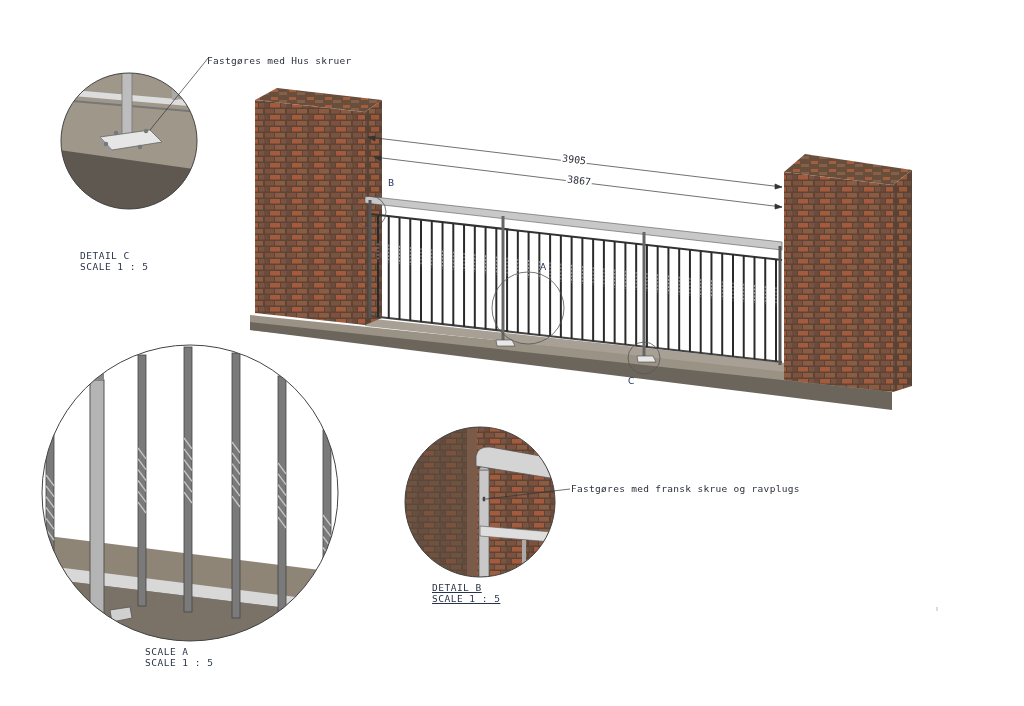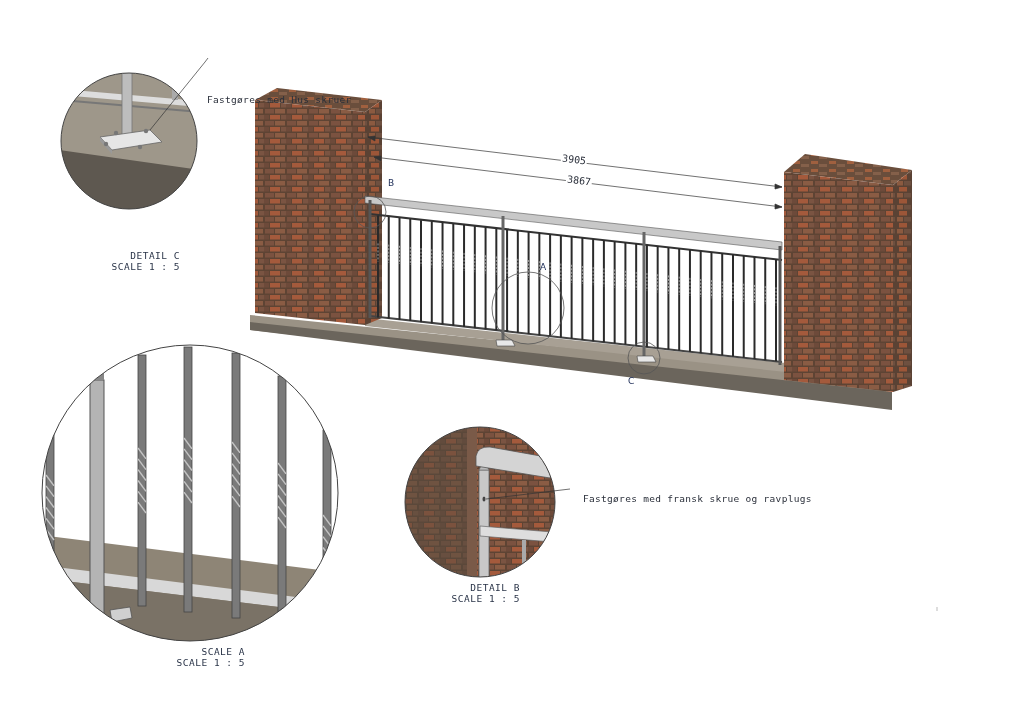--- a/index.html
+++ b/index.html
@@ -1,19 +1,19 @@
 <!DOCTYPE html>
 <html><head>
   <meta charset="utf-8">
   <style>
     html, body { margin:0; padding:0; background:#ffffff; }
     body { width:1024px; height:706px; position:relative; overflow:hidden; font-family:"DejaVu Sans Mono","Liberation Mono",monospace; }
     .abs { position:absolute; }
     .label { font-size:9.5px; color:#2a2f3a; letter-spacing:0.3px; white-space:nowrap; }
-    .detail-caption { text-align:right; font-size:9.5px; line-height:11px; color:#2a3448; letter-spacing:0.5px; }
+    .detail-caption { text-align:left; font-size:9.5px; line-height:11px; color:#2a3448; letter-spacing:0.5px; }
     .dim { font-size:10px; color:#2a2f3a; background:#fff; padding:0 1px; }
     .marker { font-size:9px; color:#1a2a55; font-family:"DejaVu Sans","Liberation Sans",sans-serif; }
     svg { position:absolute; left:0; top:0; }
   </style>
 </head>
 <body>
 
 <svg width="1024" height="706" viewBox="0 0 1024 706">
   <defs>
     <pattern id="brick" width="22" height="12" patternUnits="userSpaceOnUse">
@@ -270,37 +270,37 @@
 
     <polygon points="480,526 552,532 552,542 480,536" fill="#dedede" stroke="#666" stroke-width="0.7"></polygon>
     <rect x="522" y="540" width="4" height="40" fill="#aaa"></rect>
   </g>
   <circle cx="480" cy="502" r="75" fill="none" stroke="#444" stroke-width="1"></circle>
   <line x1="486" y1="499" x2="570" y2="489" stroke="#333" stroke-width="0.7"></line>
 
   <line x1="937" y1="607" x2="937" y2="611" stroke="#bbb" stroke-width="1"></line>
 </svg>
 
-<div class="abs label" style="left:207px; top:55px;margin-top:39px;">Fastgøres med Hus skruer</div>
+<div class="abs label" style="left:207px; top:55px;">Fastgøres med Hus skruer</div>
 
 <div class="abs detail-caption" style="left:80px; top:250px; width:100px;">
   <div>DETAIL C</div>
   <div>SCALE 1 : 5</div>
 </div>
 
 <div class="abs detail-caption" style="left:145px; top:646px; width:100px;">
   <div>SCALE A</div>
   <div>SCALE 1 : 5</div>
 </div>
 
-<div class="abs detail-caption" style="left:420px; top:582px; width:100px;">
+<div class="abs detail-caption" style="left:432px; top:582px; width:100px;text-decoration:underline;">
   <div>DETAIL B</div>
   <div>SCALE 1 : 5</div>
 </div>
 
-<div class="abs label" style="left:571px; top:493px;margin-left:12px;">Fastgøres med fransk skrue og ravplugs</div>
+<div class="abs label" style="left:571px; top:483px;">Fastgøres med fransk skrue og ravplugs</div>
 
 <div class="abs dim" style="left:561px; top:154px; transform:rotate(6.8deg);">3905</div>
 <div class="abs dim" style="left:566px; top:175px; transform:rotate(6.8deg);">3867</div>
 
 <div class="abs marker" style="left:388px; top:178px;">B</div>
 <div class="abs marker" style="left:540px; top:262px;">A</div>
 <div class="abs marker" style="left:628px; top:376px;">C</div>
 
 </body></html>

